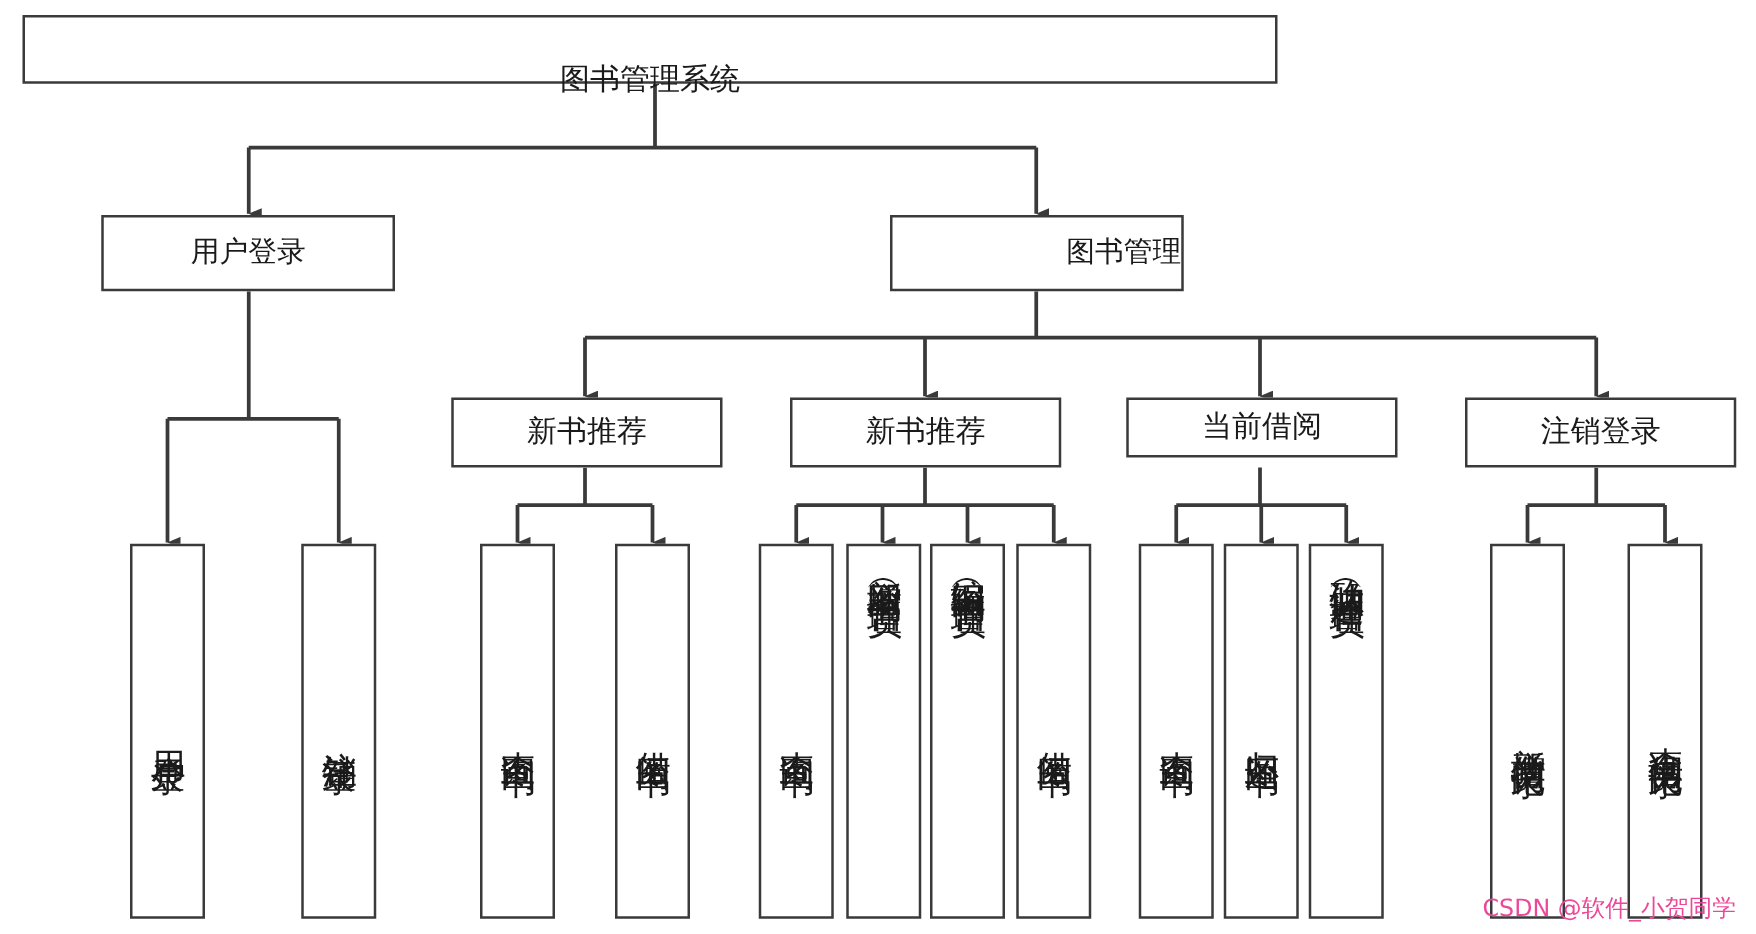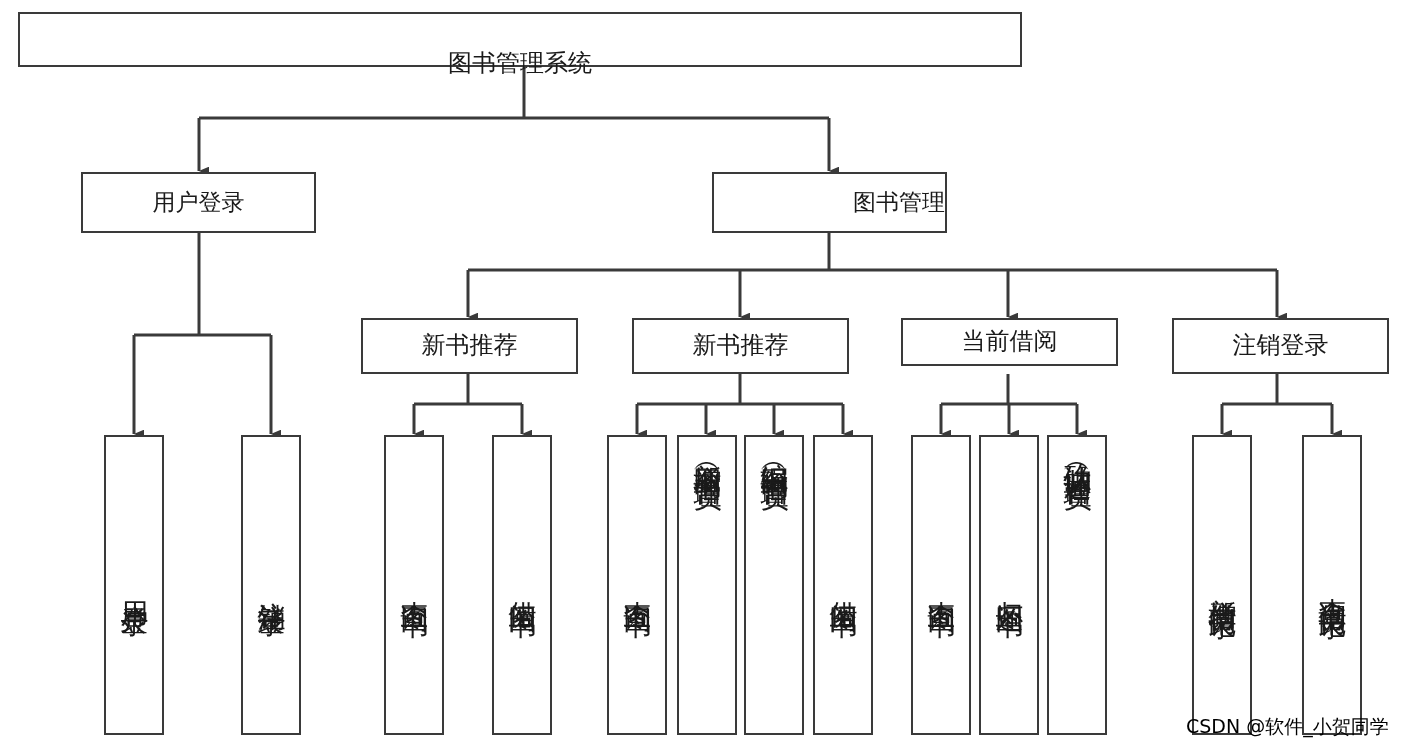--- a/index.html
+++ b/index.html
@@ -65,21 +65,21 @@
   }
   .node-leaf.short-leaf {
     align-items: center;
     padding-top: 0;
   }
   #watermark {
     position: absolute;
     left: 1186px;
     top: 714px;
     font-size: 19px;
-    color: #000000;
+    color: #ec4899;
     white-space: nowrap;
     z-index: 5;
   }
 </style>
 </head>
 <body>
 
 <div id="canvas">
 
   <svg id="edges" viewBox="0 0 1405 747" xmlns="http://www.w3.org/2000/svg">

